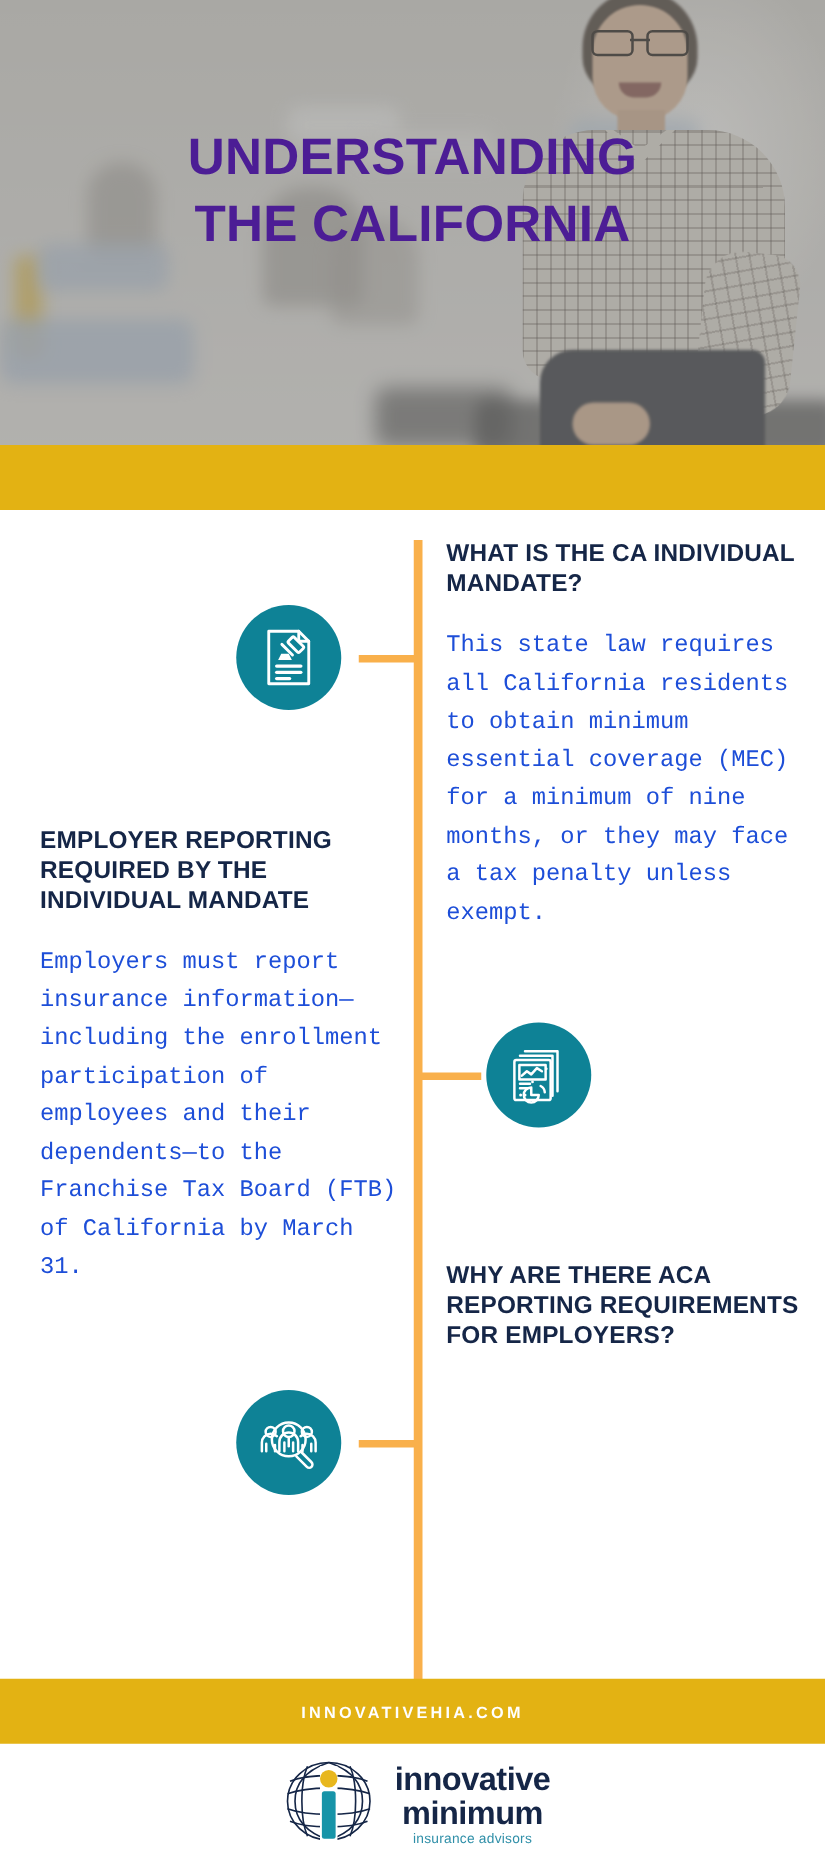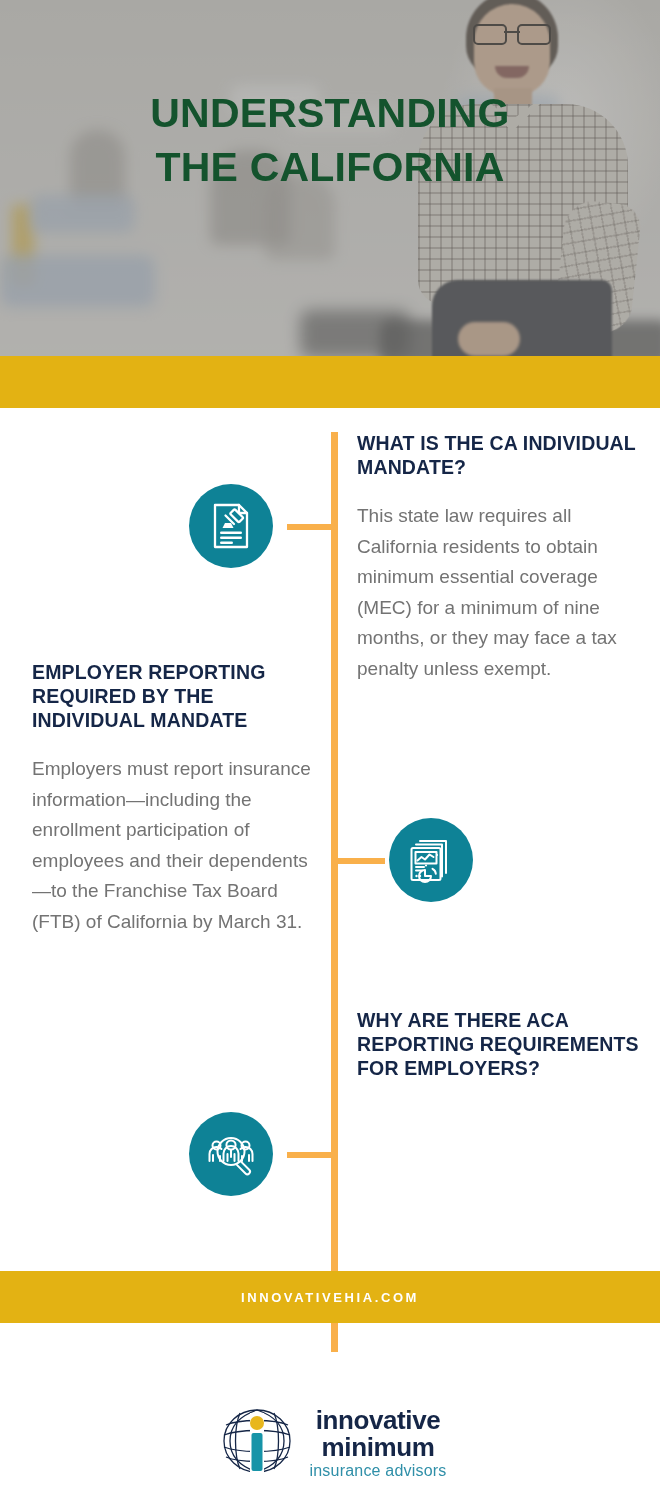--- a/index.html
+++ b/index.html
@@ -102,38 +102,38 @@
       #ddd8cf;
     border-radius: 30px 24px 30px 40px; transform: rotate(6deg); filter: blur(0.6px);
   }
   .w-hand {
     position: absolute; left: 60px; top: 330px; width: 62px; height: 34px;
     background: #d3b195; border-radius: 20px; filter: blur(1.4px);
   }
   .hero-scrim { position: absolute; inset: 0; background: rgba(120,120,118,0.46); }
 
   .hero-title {
-    position: absolute; left: 0; top: 86px; width: 660px;
+    position: absolute; left: 0; top: 98px; width: 660px;
     text-align: center;
-    color: #14532d;
+    color: #4c1d95;
     font-size: 41px;
     line-height: 54px;
     font-weight: 700;
     letter-spacing: 0.2px;
     text-transform: uppercase;
   }
   .hero-title span { display: block; white-space: nowrap; }
 
   
   .band-top {
     position: absolute; left: 0; top: 356px; width: 660px; height: 52px;
     background: #e3b213;
   }
   .band-footer {
-    position: absolute; left: 0; top: 1271px; width: 660px; height: 52px;
+    position: absolute; left: 0; top: 1343px; width: 660px; height: 52px;
     background: #e3b213;
     display: flex; align-items: center; justify-content: center;
   }
   .band-footer-text {
     color: #ffffff; font-size: 13px; font-weight: 700;
     letter-spacing: 2.6px;
   }
 
   
   .body-area { position: absolute; left: 0; top: 408px; width: 660px; height: 935px; background: #fff; }
@@ -162,43 +162,44 @@
   .block { position: absolute; }
   .block h2 {
     color: #152647;
     font-size: 19.5px;
     line-height: 24px;
     font-weight: 700;
     letter-spacing: 0.15px;
     text-transform: uppercase;
   }
   .block p {
-    color: #737373;
+    color: #1d4ed8;
     font-size: 19px;
     line-height: 30.5px;
     font-weight: 400;
+    font-family: Liberation Mono, monospace;
   }
   .block .gap { height: 22px; }
 
   .blk-1 { left: 357px; top: 23px; width: 292px; }
   .blk-2 { left: 32px;  top: 237px; width: 292px; margin-top: 15px; }
   .blk-3 { left: 357px; top: 600px; width: 292px; }
 
   
   .logo-wrap {
     position: absolute; left: 0; top: 1405px; width: 660px;
     display: flex; align-items: center; justify-content: center; gap: 10px;
   }
   .logo-text { line-height: 1; text-align: center; }
   .logo-l1, .logo-l2 {
     color: #152647; font-size: 26px; font-weight: 700; letter-spacing: -0.4px;
   }
   .logo-l2 { margin-top: 1px; }
   .logo-l3 {
-    color: #2f8fa8; font-size: 16px; font-weight: 400; letter-spacing: 0.2px; margin-top: 3px;
+    color: #2f8fa8; font-size: 11px; font-weight: 400; letter-spacing: 0.2px; margin-top: 3px;
   }
 </style>
 </head>
 <body>
 
 <div class="page">
 
   <div class="hero">
     <div class="hero-photo">
       <div class="blob b-mon3"></div>

